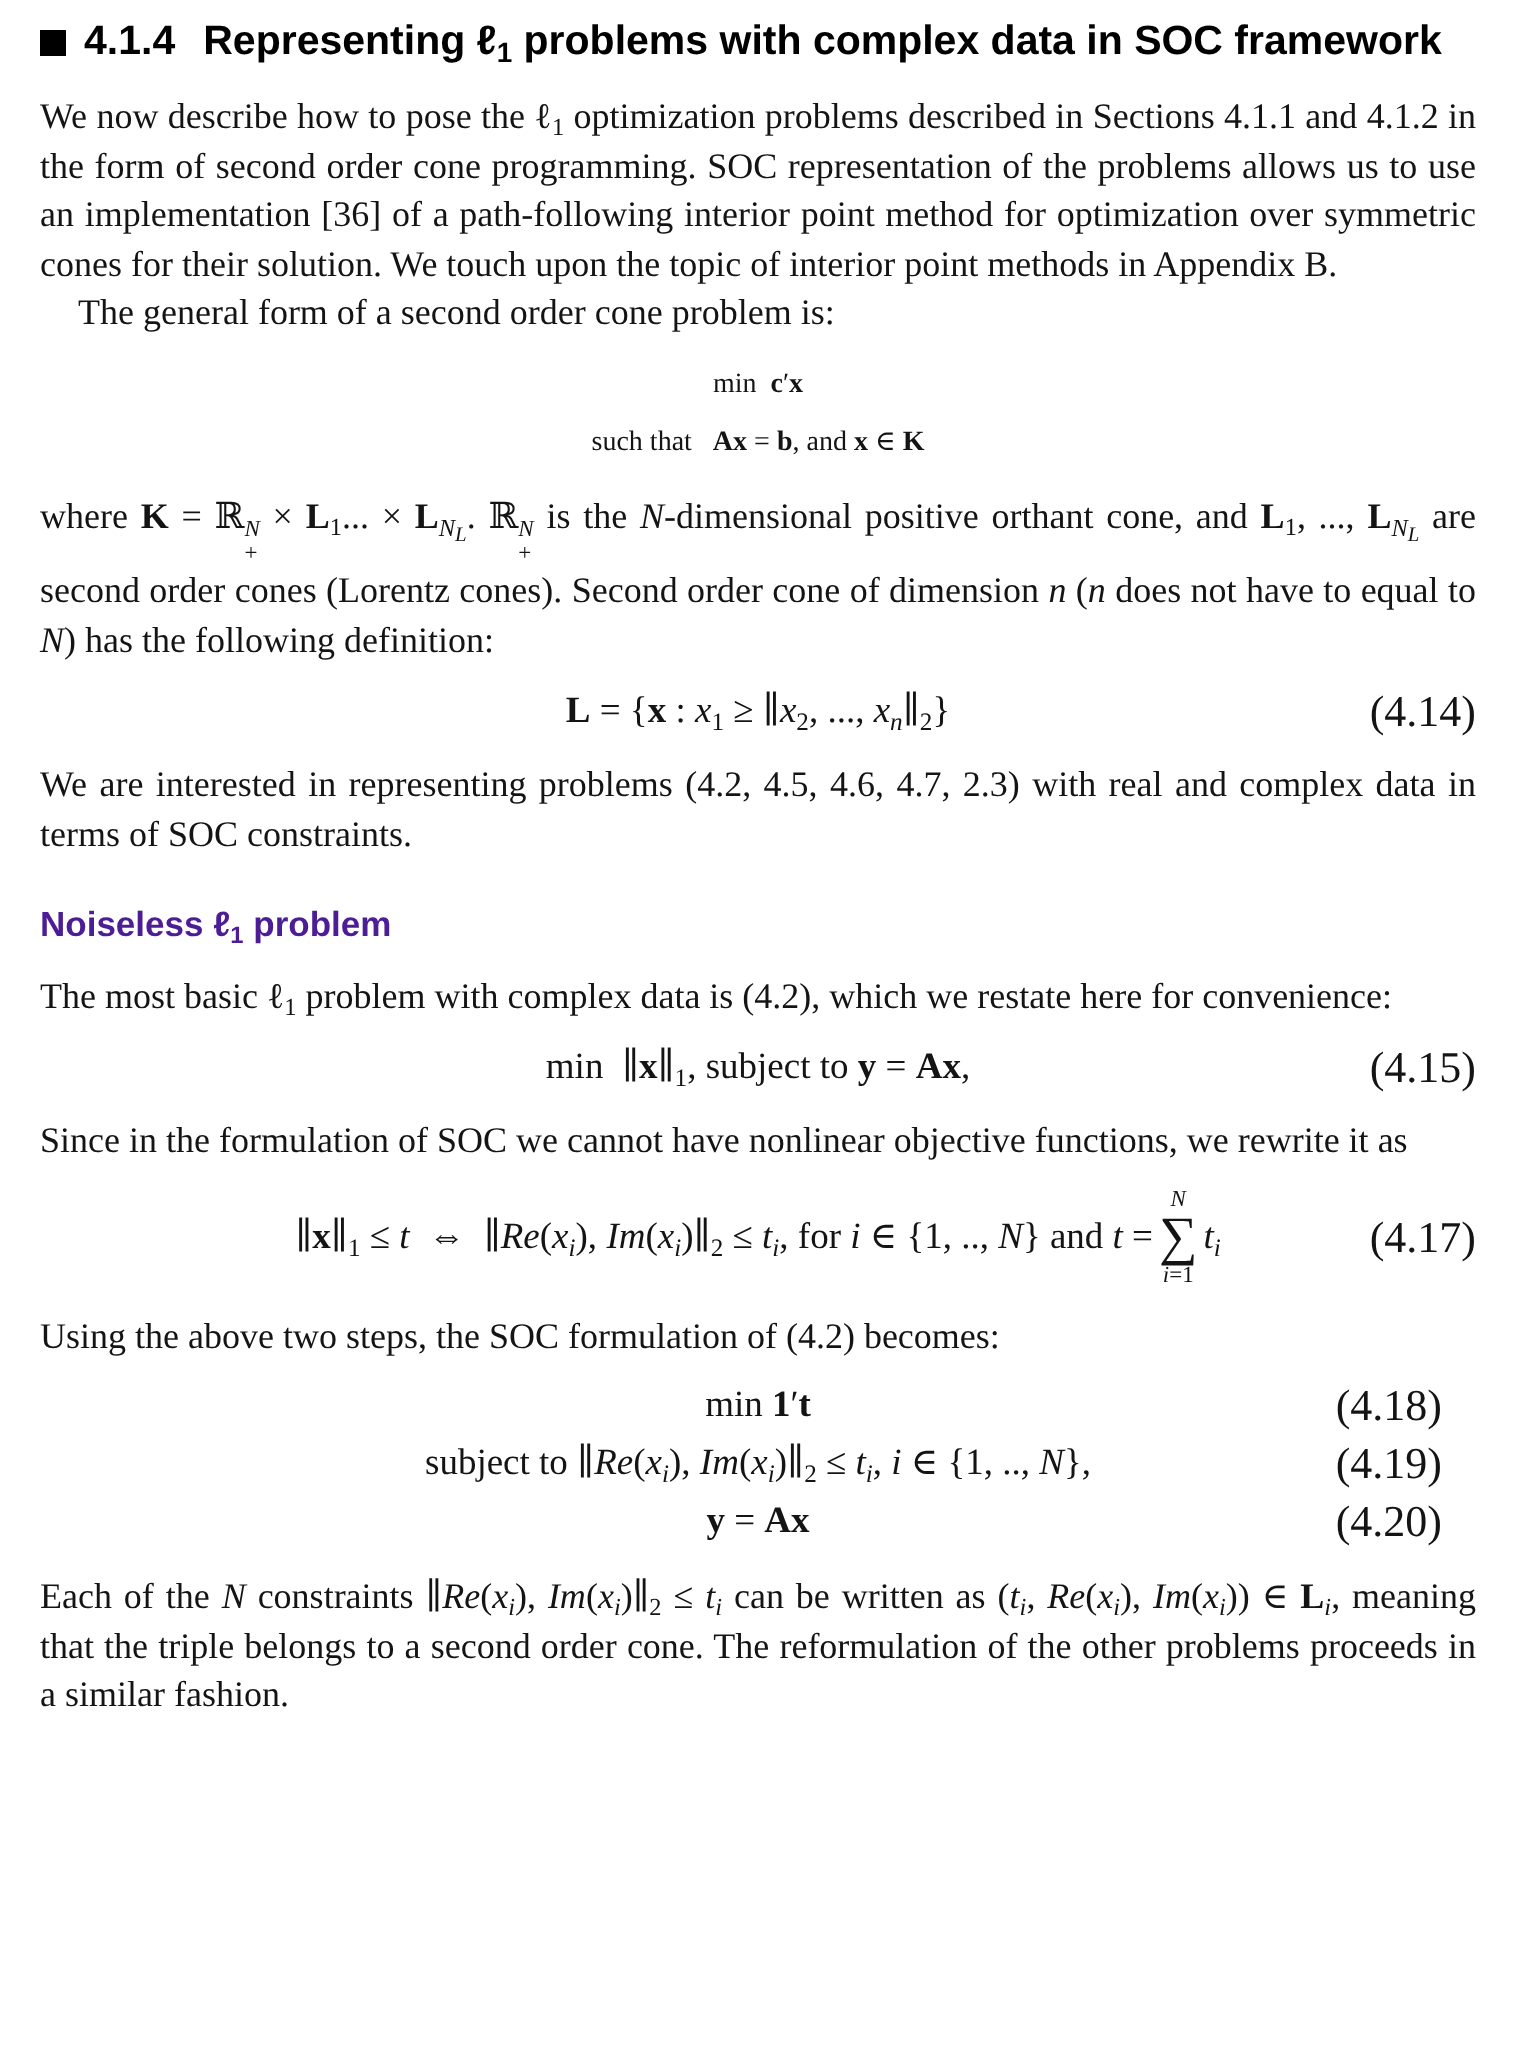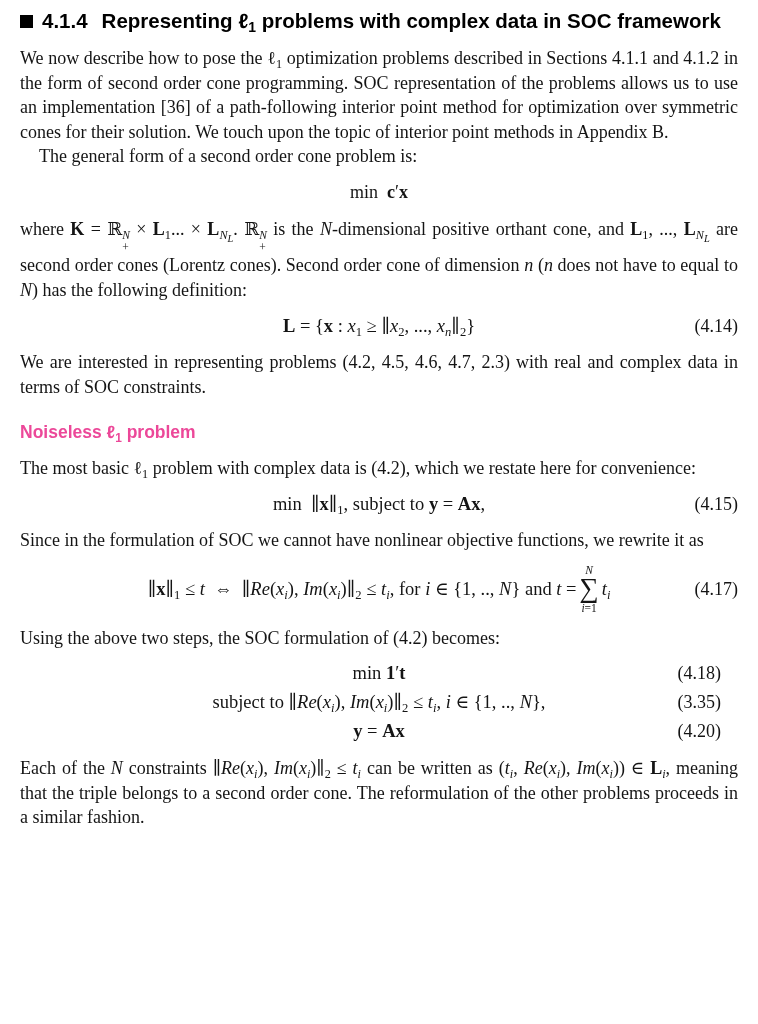--- a/index.html
+++ b/index.html
@@ -12,36 +12,36 @@
   
   .sechead {
     display:flex; align-items:center; gap:9px;
     font-family:"Liberation Sans","DejaVu Sans",sans-serif;
     font-size:20.5px; font-weight:700; margin:0 0 13px 0; color:#000;
   }
   .sechead .num { margin-right:5px; }
   .sqr { width:13px; height:13px; background:#000; flex:0 0 auto; }
   .subhead {
     font-family:"Liberation Sans","DejaVu Sans",sans-serif;
-    font-size:17.5px; font-weight:700; margin:22px 0 13px 0; color:#ec4899;
+    font-size:17.5px; font-weight:700; margin:22px 0 13px 0; color:#4c1d95;
   }
   
   .para { font-size:18px; line-height:24.6px; text-align:justify; margin:0; }
   .indent { text-indent:19px; }
   
   sub, sup { line-height:0; font-size:68%; }
   sub { vertical-align:-0.3em; }
   sup { vertical-align:0.5em; }
   sub sub { font-size:85%; vertical-align:-0.25em; }
   .ss { display:inline-flex; flex-direction:column; align-items:flex-start; font-size:64%; line-height:1.05; vertical-align:-0.35em; }
   .ss span { display:block; }
   .display { text-align:center; margin:9px 0 10px 0; }
-  .display .eqline { font-size:18px; line-height:29px; }
+  .display .eqline { font-size:14px; line-height:29px; }
   .eqrow { position:relative; margin:11px 0; text-align:center; font-size:18.5px; line-height:26px; }
-  .eqnum { position:absolute; right:0; top:50%; transform:translateY(-50%); font-size:18px; color:#141414; }
+  .eqnum { position:absolute; right:0; top:50%; transform:translateY(-50%); font-size:22px; color:#141414; }
   .eqflex { display:inline-flex; align-items:center; vertical-align:middle; }
   .bigsum { display:inline-flex; flex-direction:column; align-items:center; line-height:1; margin:0 3px; }
   .bigsum .lim { font-size:11.5px; line-height:1.1; }
   .bigsum .sigma { font-size:27px; line-height:0.95; }
   .eqgroup { margin:10px 0 12px 0; }
   .eqgroup .eqrow { margin:3px 17px; }
 </style>
 </head>
 <body>
 
@@ -52,20 +52,21 @@
     <span class="num">4.1.4</span>
     <span>Representing ℓ<sub>1</sub> problems with complex data in SOC framework</span>
   </h1>
 
   <p class="para">We now describe how to pose the ℓ<sub>1</sub> optimization problems described in Sections 4.1.1 and 4.1.2 in the form of second order cone programming. SOC representation of the problems allows us to use an implementation [36] of a path-following interior point method for optimization over symmetric cones for their solution. We touch upon the topic of interior point methods in Appendix B.</p>
 
   <p class="para indent">The general form of a second order cone problem is:</p>
 
   <div class="display">
     <div class="eqline">min&nbsp; <b>c</b>′<b>x</b></div>
+    <div class="eqline">such that&nbsp;&nbsp; <b>Ax</b> = <b>b</b>, and <b>x</b> ∈ <b>K</b></div>
   </div>
 
   <p class="para">where <b>K</b> = ℝ<span class="ss">
         <span><i>N</i></span>
         <span>+</span>
       </span> × <b>L</b><sub>1</sub>... × <b>L</b><sub><i>N<sub>L</sub></i></sub>. ℝ<span class="ss">
         <span><i>N</i></span>
         <span>+</span>
       </span> is the <i>N</i>-dimensional positive orthant cone, and <b>L</b><sub>1</sub>, ..., <b>L</b><sub><i>N<sub>L</sub></i></sub> are second order cones (Lorentz cones). Second order cone of dimension <i>n</i> (<i>n</i> does not have to equal to <i>N</i>) has the following definition:</p>
 
@@ -104,21 +105,21 @@
 
   <p class="para">Using the above two steps, the SOC formulation of (4.2) becomes:</p>
 
   <div class="eqgroup">
     <div class="eqrow">
       <span>min <b>1</b>′<b>t</b></span>
       <span class="eqnum">(4.18)</span>
     </div>
     <div class="eqrow">
       <span>subject to ∥<i>Re</i>(<i>x<sub>i</sub></i>), <i>Im</i>(<i>x<sub>i</sub></i>)∥<sub>2</sub> ≤ <i>t<sub>i</sub></i>, <i>i</i> ∈ {1, .., <i>N</i>},</span>
-      <span class="eqnum">(3.35)</span>
+      <span class="eqnum">(4.19)</span>
     </div>
     <div class="eqrow">
       <span><b>y</b> = <b>Ax</b></span>
       <span class="eqnum">(4.20)</span>
     </div>
   </div>
 
   <p class="para">Each of the <i>N</i> constraints ∥<i>Re</i>(<i>x<sub>i</sub></i>), <i>Im</i>(<i>x<sub>i</sub></i>)∥<sub>2</sub> ≤ <i>t<sub>i</sub></i> can be written as (<i>t<sub>i</sub></i>, <i>Re</i>(<i>x<sub>i</sub></i>), <i>Im</i>(<i>x<sub>i</sub></i>)) ∈ <b>L</b><sub><i>i</i></sub>, meaning that the triple belongs to a second order cone. The reformulation of the other problems proceeds in a similar fashion.</p>
 
 </main>

